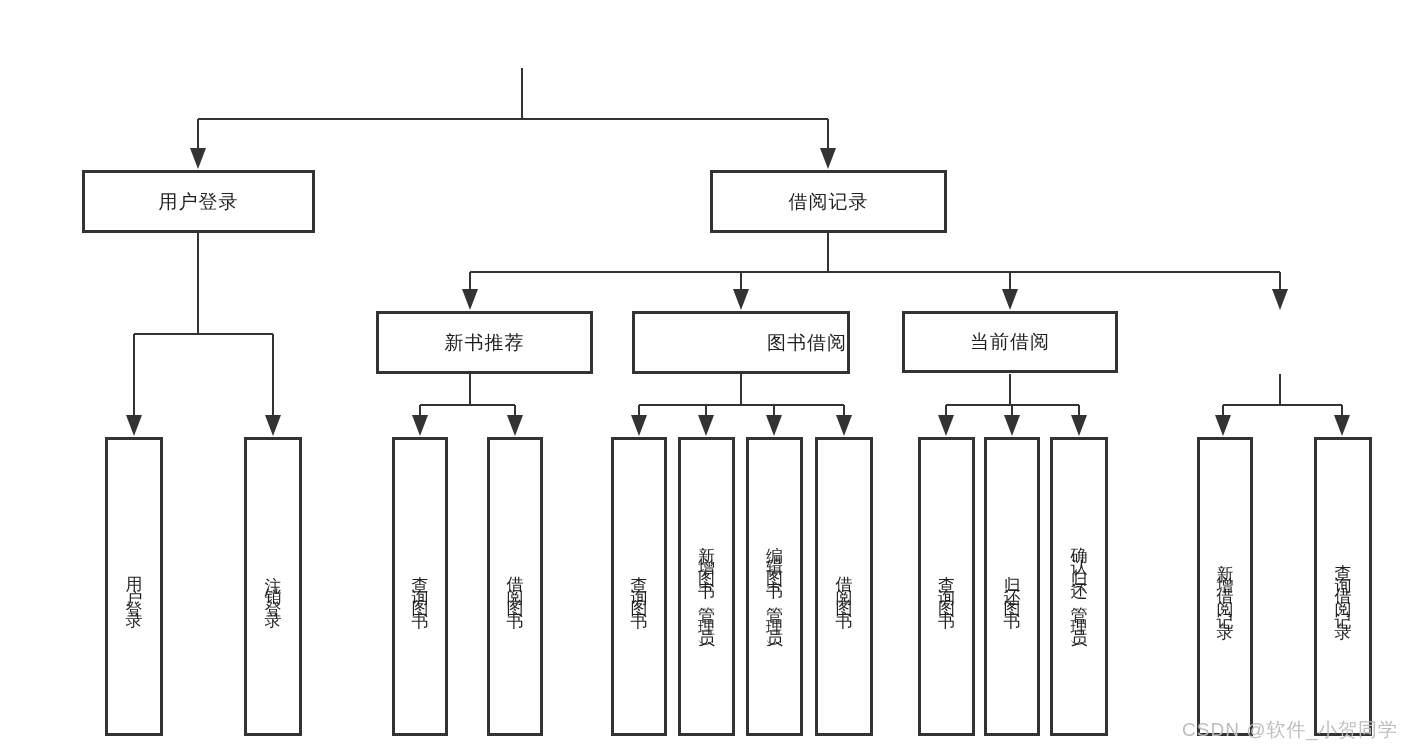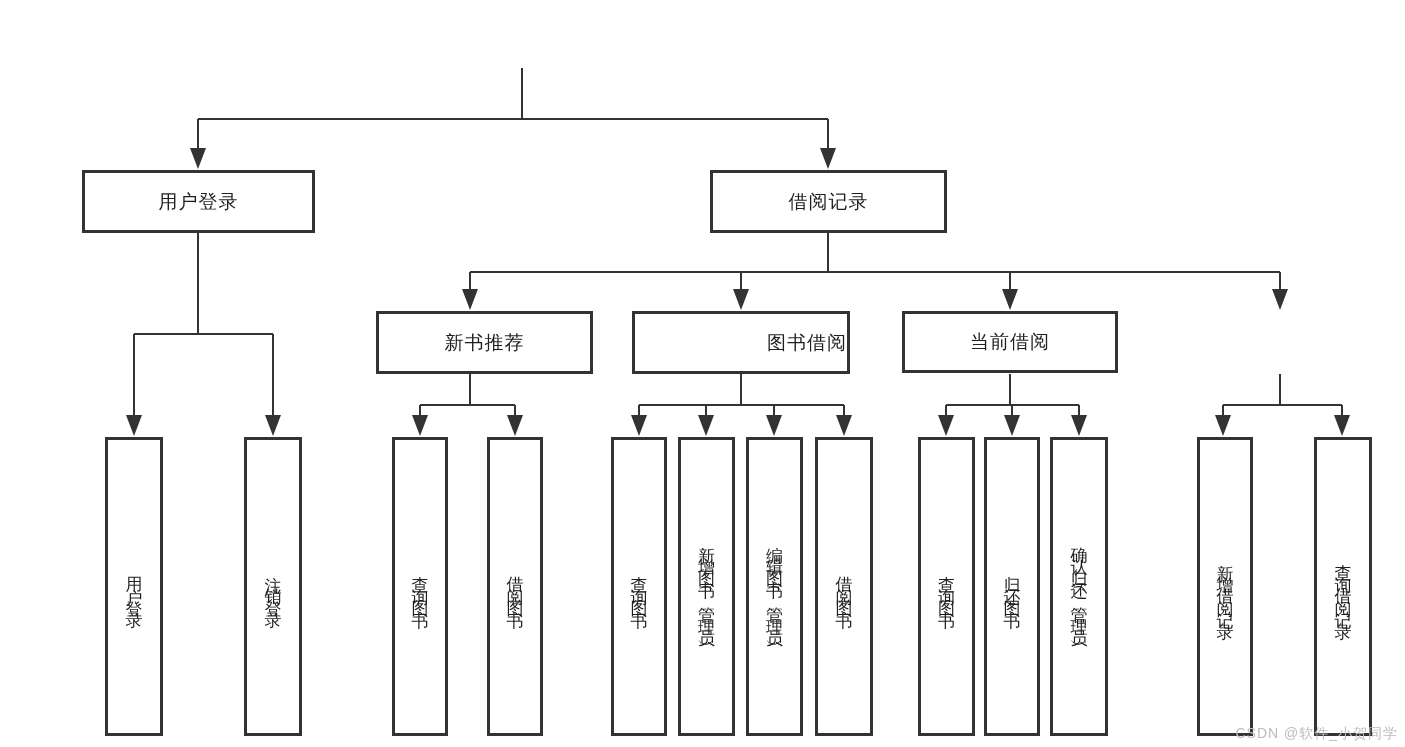--- a/index.html
+++ b/index.html
@@ -44,21 +44,21 @@
     text-orientation: mixed;
     font-size: 17px;
     letter-spacing: 12px;
     line-height: 1;
     white-space: nowrap;
   }
   .watermark {
     position: absolute;
     right: 7px;
     bottom: 4px;
-    font-size: 14px;
+    font-size: 19px;
     color: #bdbdbd;
     letter-spacing: 1px;
     z-index: 5;
     white-space: nowrap;
     margin-left: 40px;
   }
 </style>
 </head>
 <body>
 

